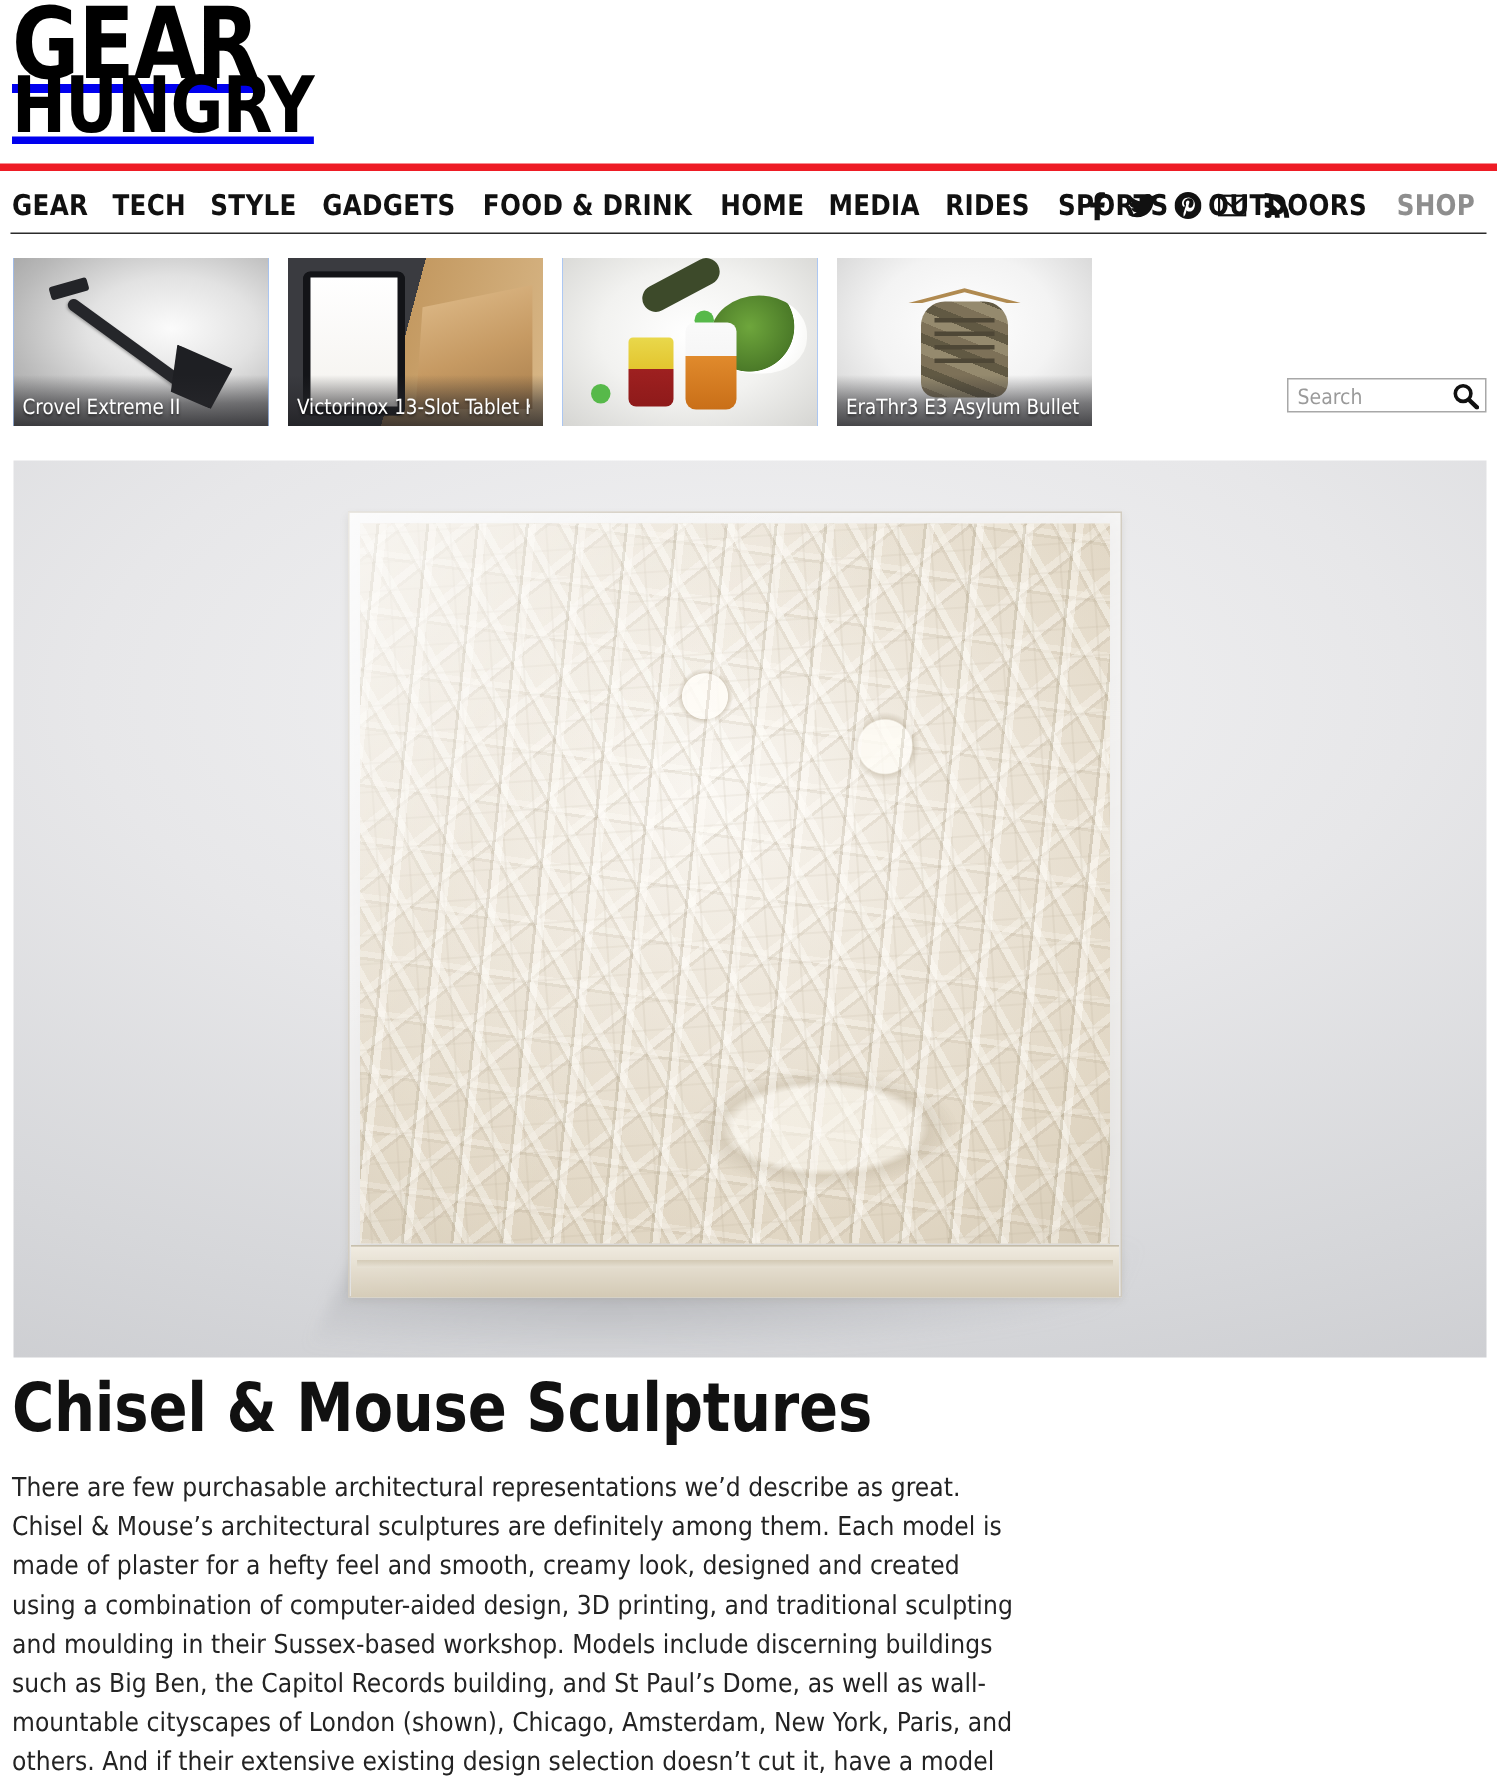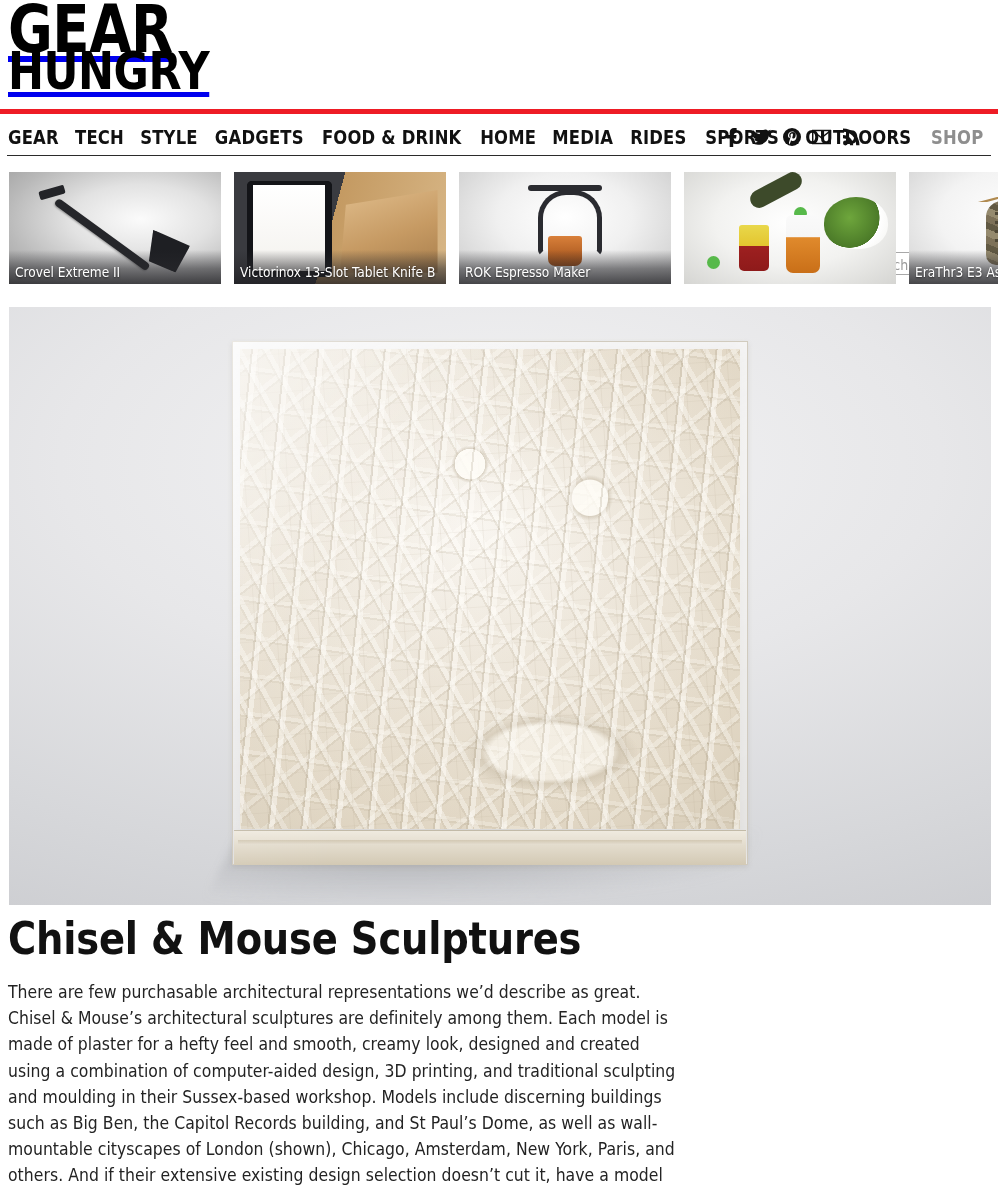--- a/index.html
+++ b/index.html
@@ -150,21 +150,21 @@
     position: absolute;
     left: 9px;
     top: 172px;
     width: 982px;
     height: 112px;
     display: flex;
     gap: 13px;
   }
   .thumb {
     position: relative;
-    width: 212px;
+    width: 170px;
     height: 112px;
     overflow: hidden;
     cursor: pointer;
     background: #3b82f6;
     flex: 0 0 auto;
   }
   .thumb-art {
     position: absolute;
     inset: 0;
   }
@@ -593,28 +593,20 @@
 
     <a class="thumb" href="#">
       <div class="thumb-art art-knife">
           <i class="blk"></i>
         </div>
       <div class="thumb-cap">
         <span>Victorinox 13-Slot Tablet Knife B...</span>
       </div>
     </a>
 
-    <a class="thumb" href="#">
-      <div class="thumb-art art-espresso">
-          <i class="bar"></i>
-        </div>
-      <div class="thumb-cap">
-        <span>ROK Espresso Maker</span>
-      </div>
-    </a>
 
     <a class="thumb" href="#">
       <div class="thumb-art art-dressing">
         <i class="bottle"></i>
           <i class="salad"></i>
           <i class="cap1"></i>
           <i class="cap2"></i>
       </div>
     </a>
 

